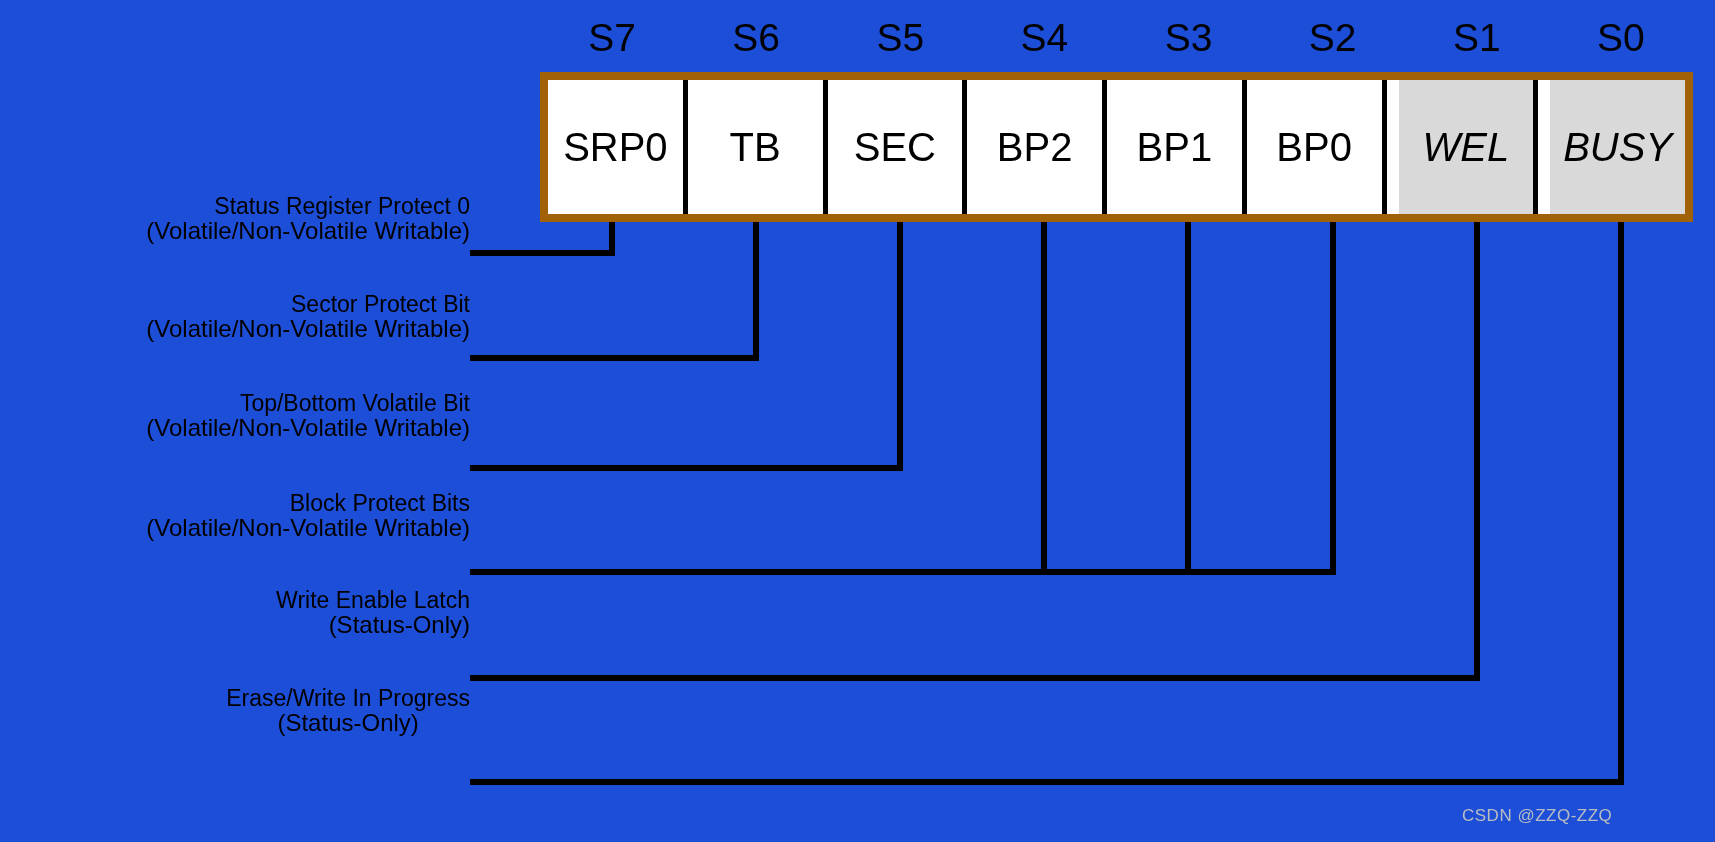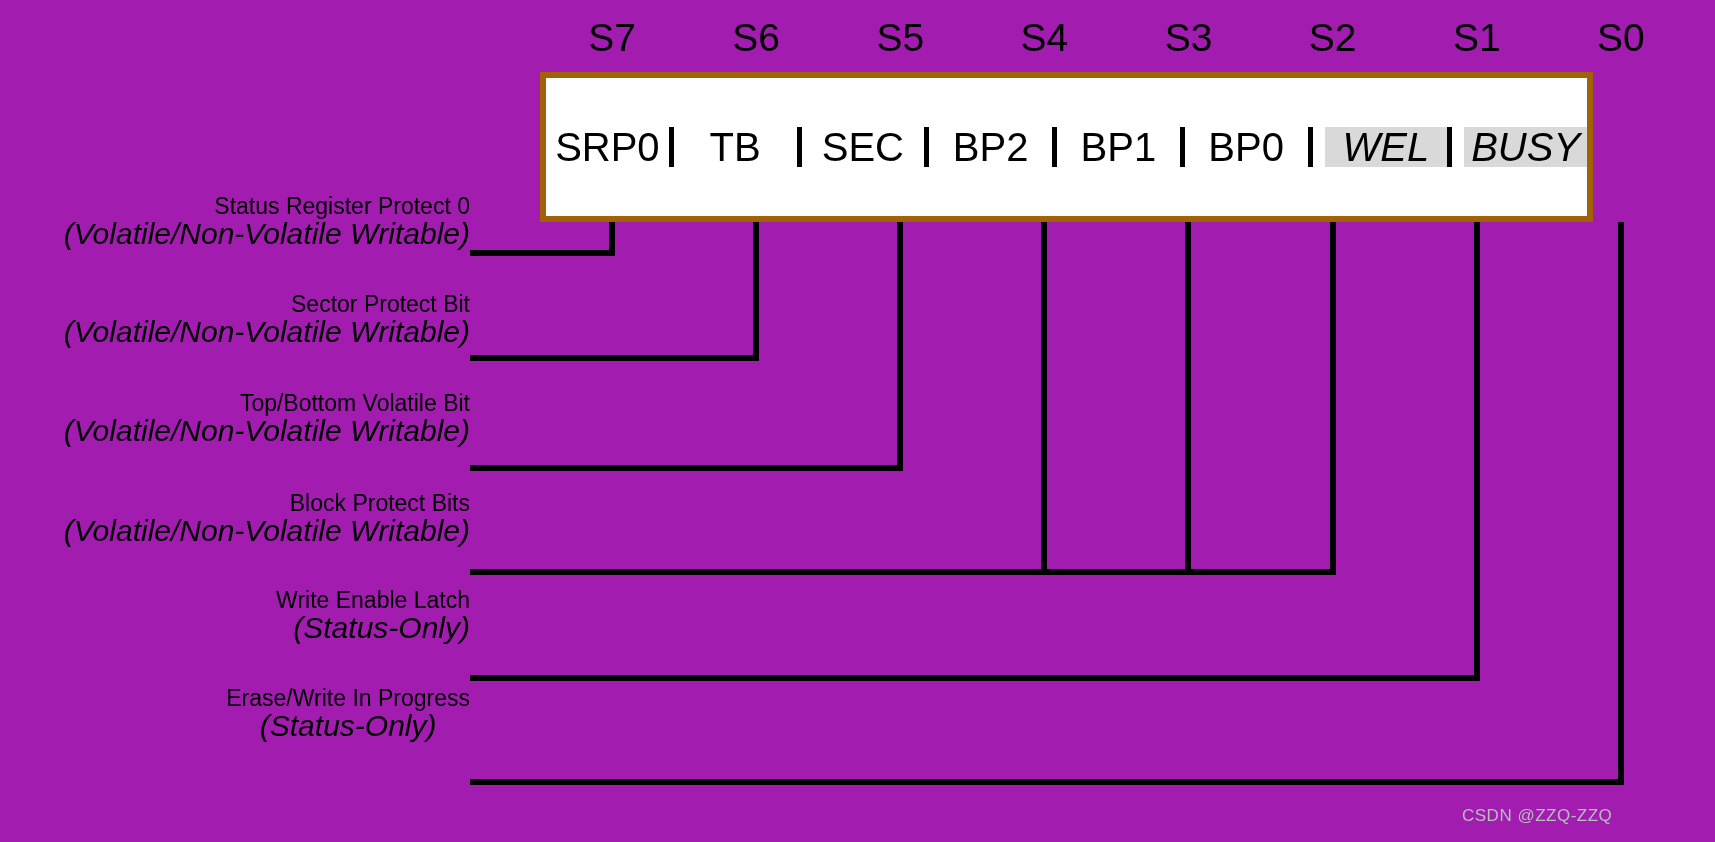--- a/index.html
+++ b/index.html
@@ -8,36 +8,35 @@
     background: #ffffff;
   }
   body {
     font-family: "Liberation Sans", sans-serif;
     color: #000000;
   }
   #stage {
     position: relative;
     width: 1715px;
     height: 842px;
-    background: #a21caf;
+    background: #1d4ed8;
     overflow: hidden;
   }
 
   
   #register-table {
     position: absolute;
     left: 540px;
     top: 72px;
-    width: 1053px;
+    width: 1153px;
     height: 150px;
     box-sizing: border-box;
-    border: 6px solid #a16207;
+    border: 8px solid #a16207;
     display: flex;
     background: #ffffff;
-    align-items: center;
   }
   .reg-cell {
     flex: 1 1 0;
     box-sizing: border-box;
     border-right: 5px solid #000000;
     display: flex;
     align-items: center;
     justify-content: center;
     font-size: 40px;
     background: #ffffff;
@@ -69,23 +68,22 @@
     right: 1245px;       
     text-align: right;
     line-height: 1.06;
     white-space: nowrap;
   }
   .desc-title {
     font-size: 23px;
     display: block;
   }
   .desc-sub {
-    font-size: 30px;
+    font-size: 24px;
     display: block;
-    font-style: italic;
   }
 
   
   .lead-h {
     position: absolute;
     height: 6px;
     background: #000000;
   }
   .lead-v {
     position: absolute;

